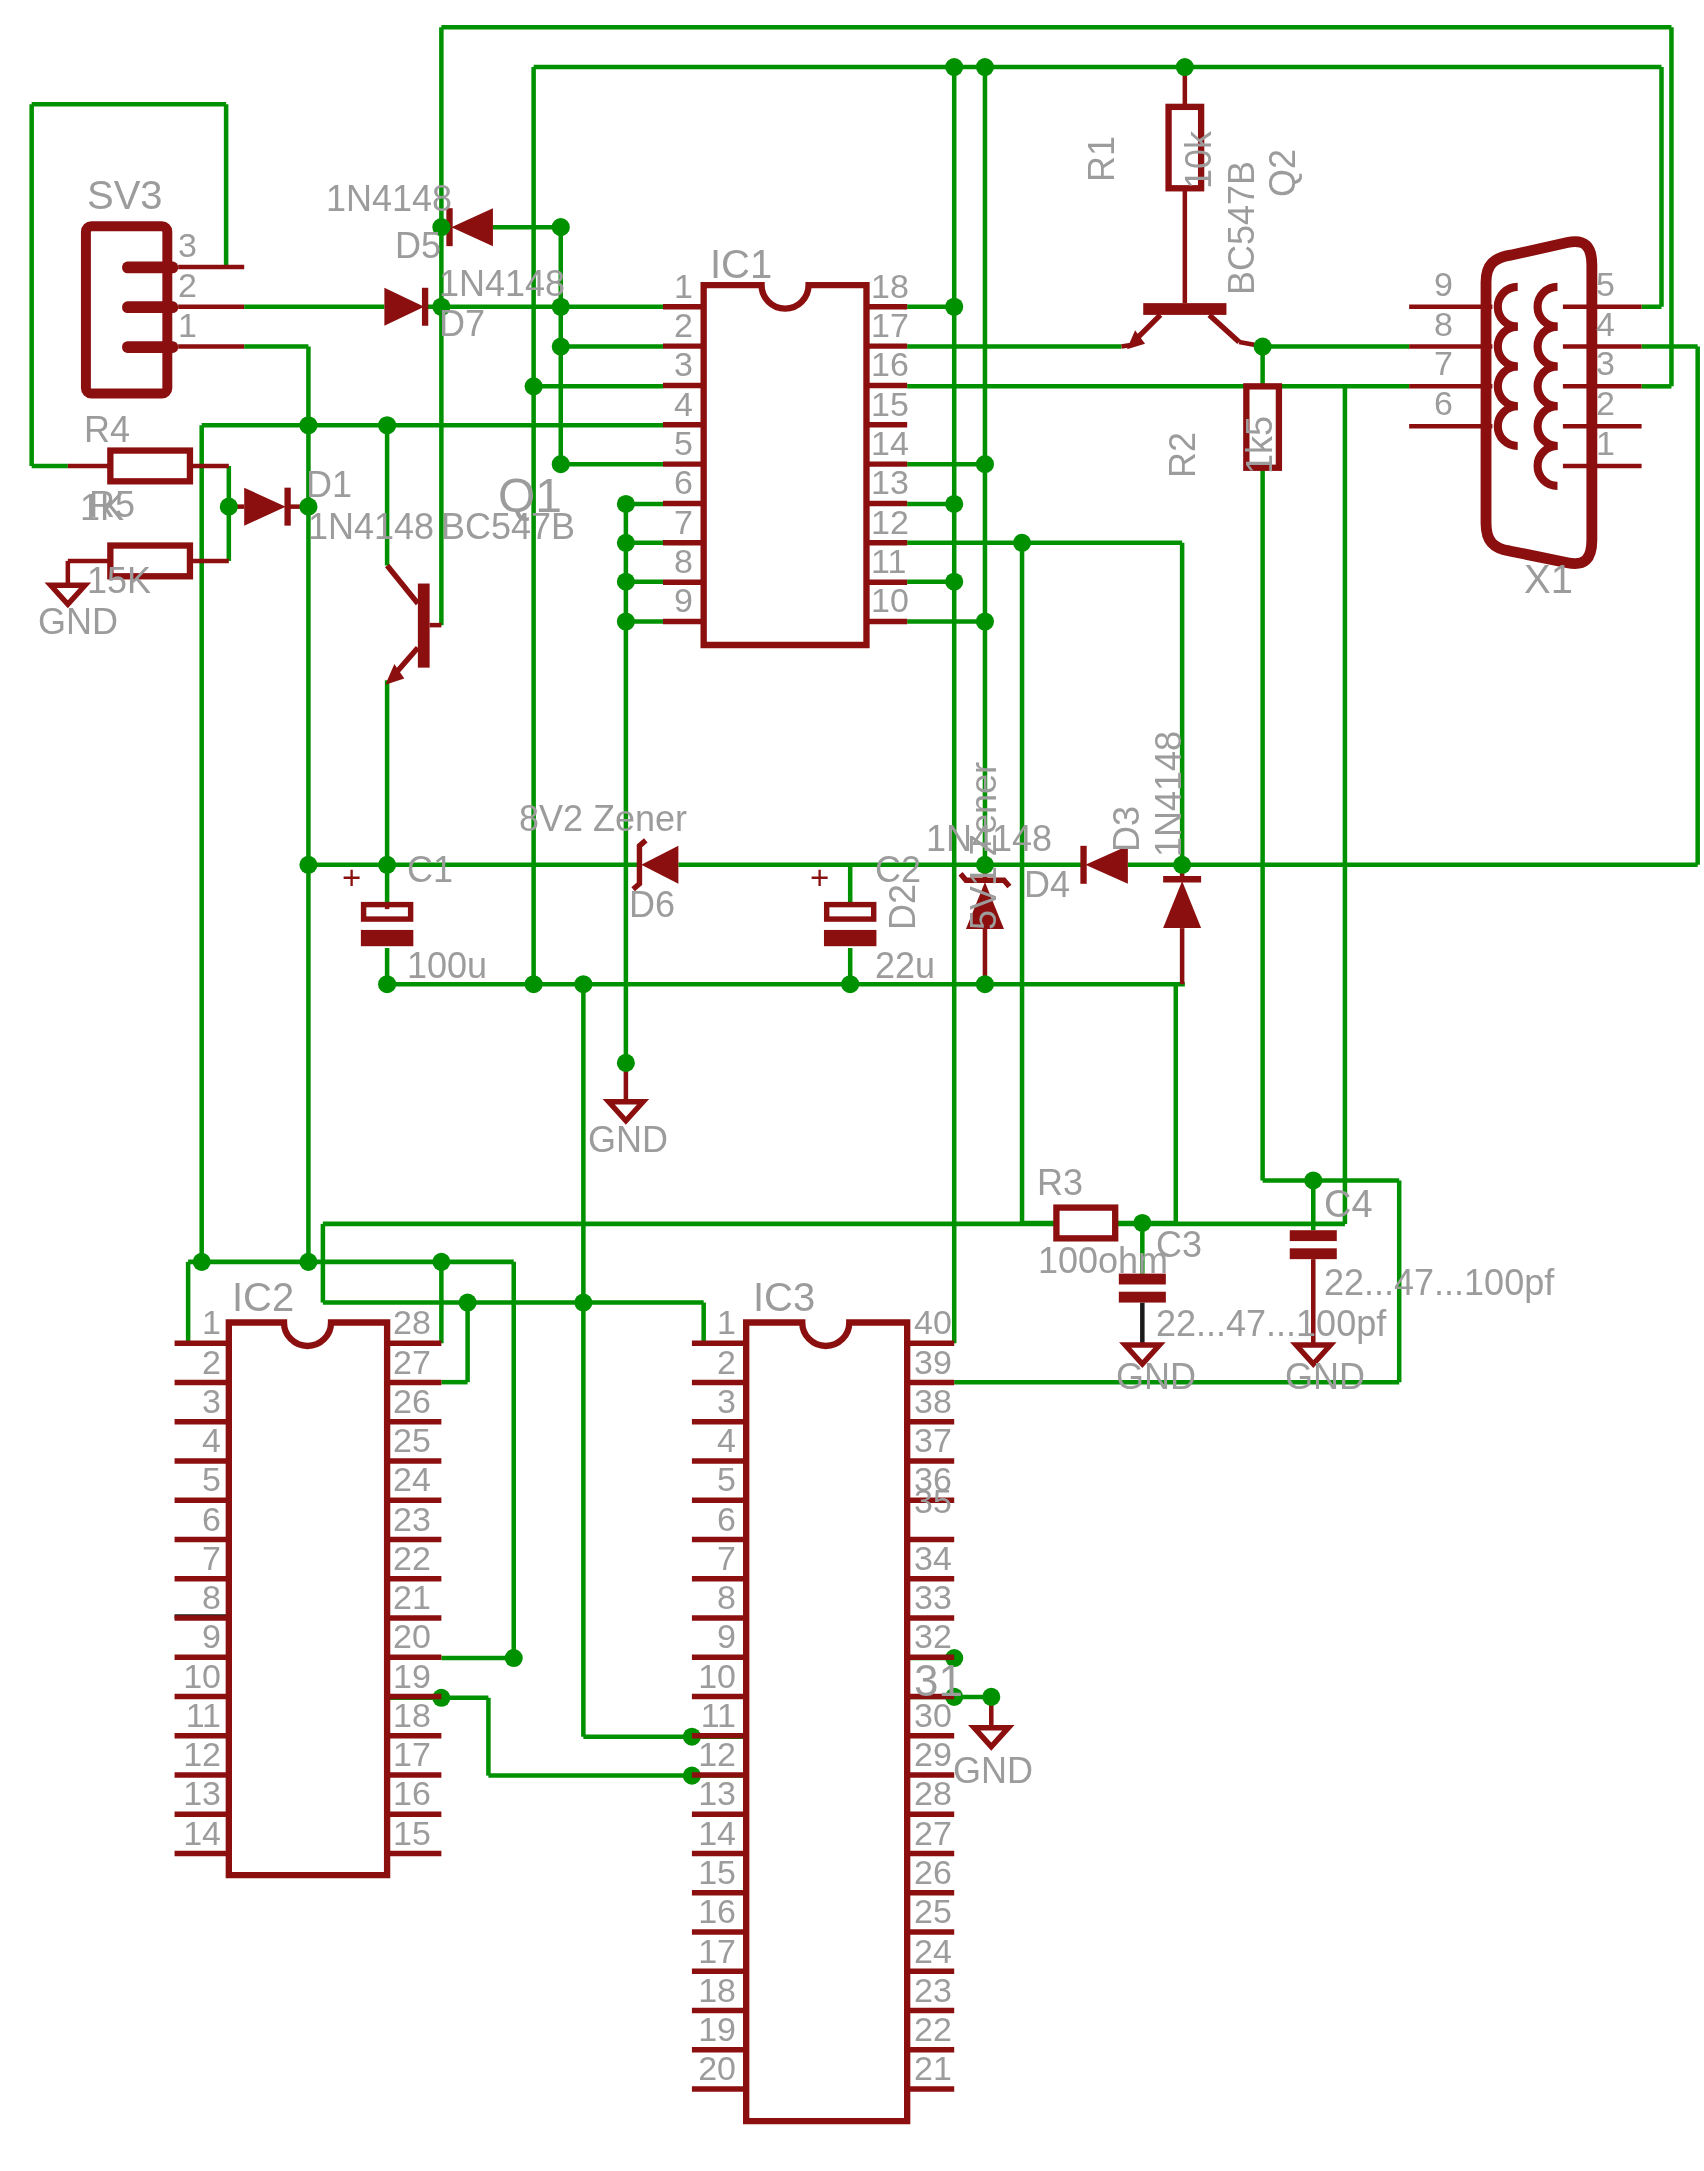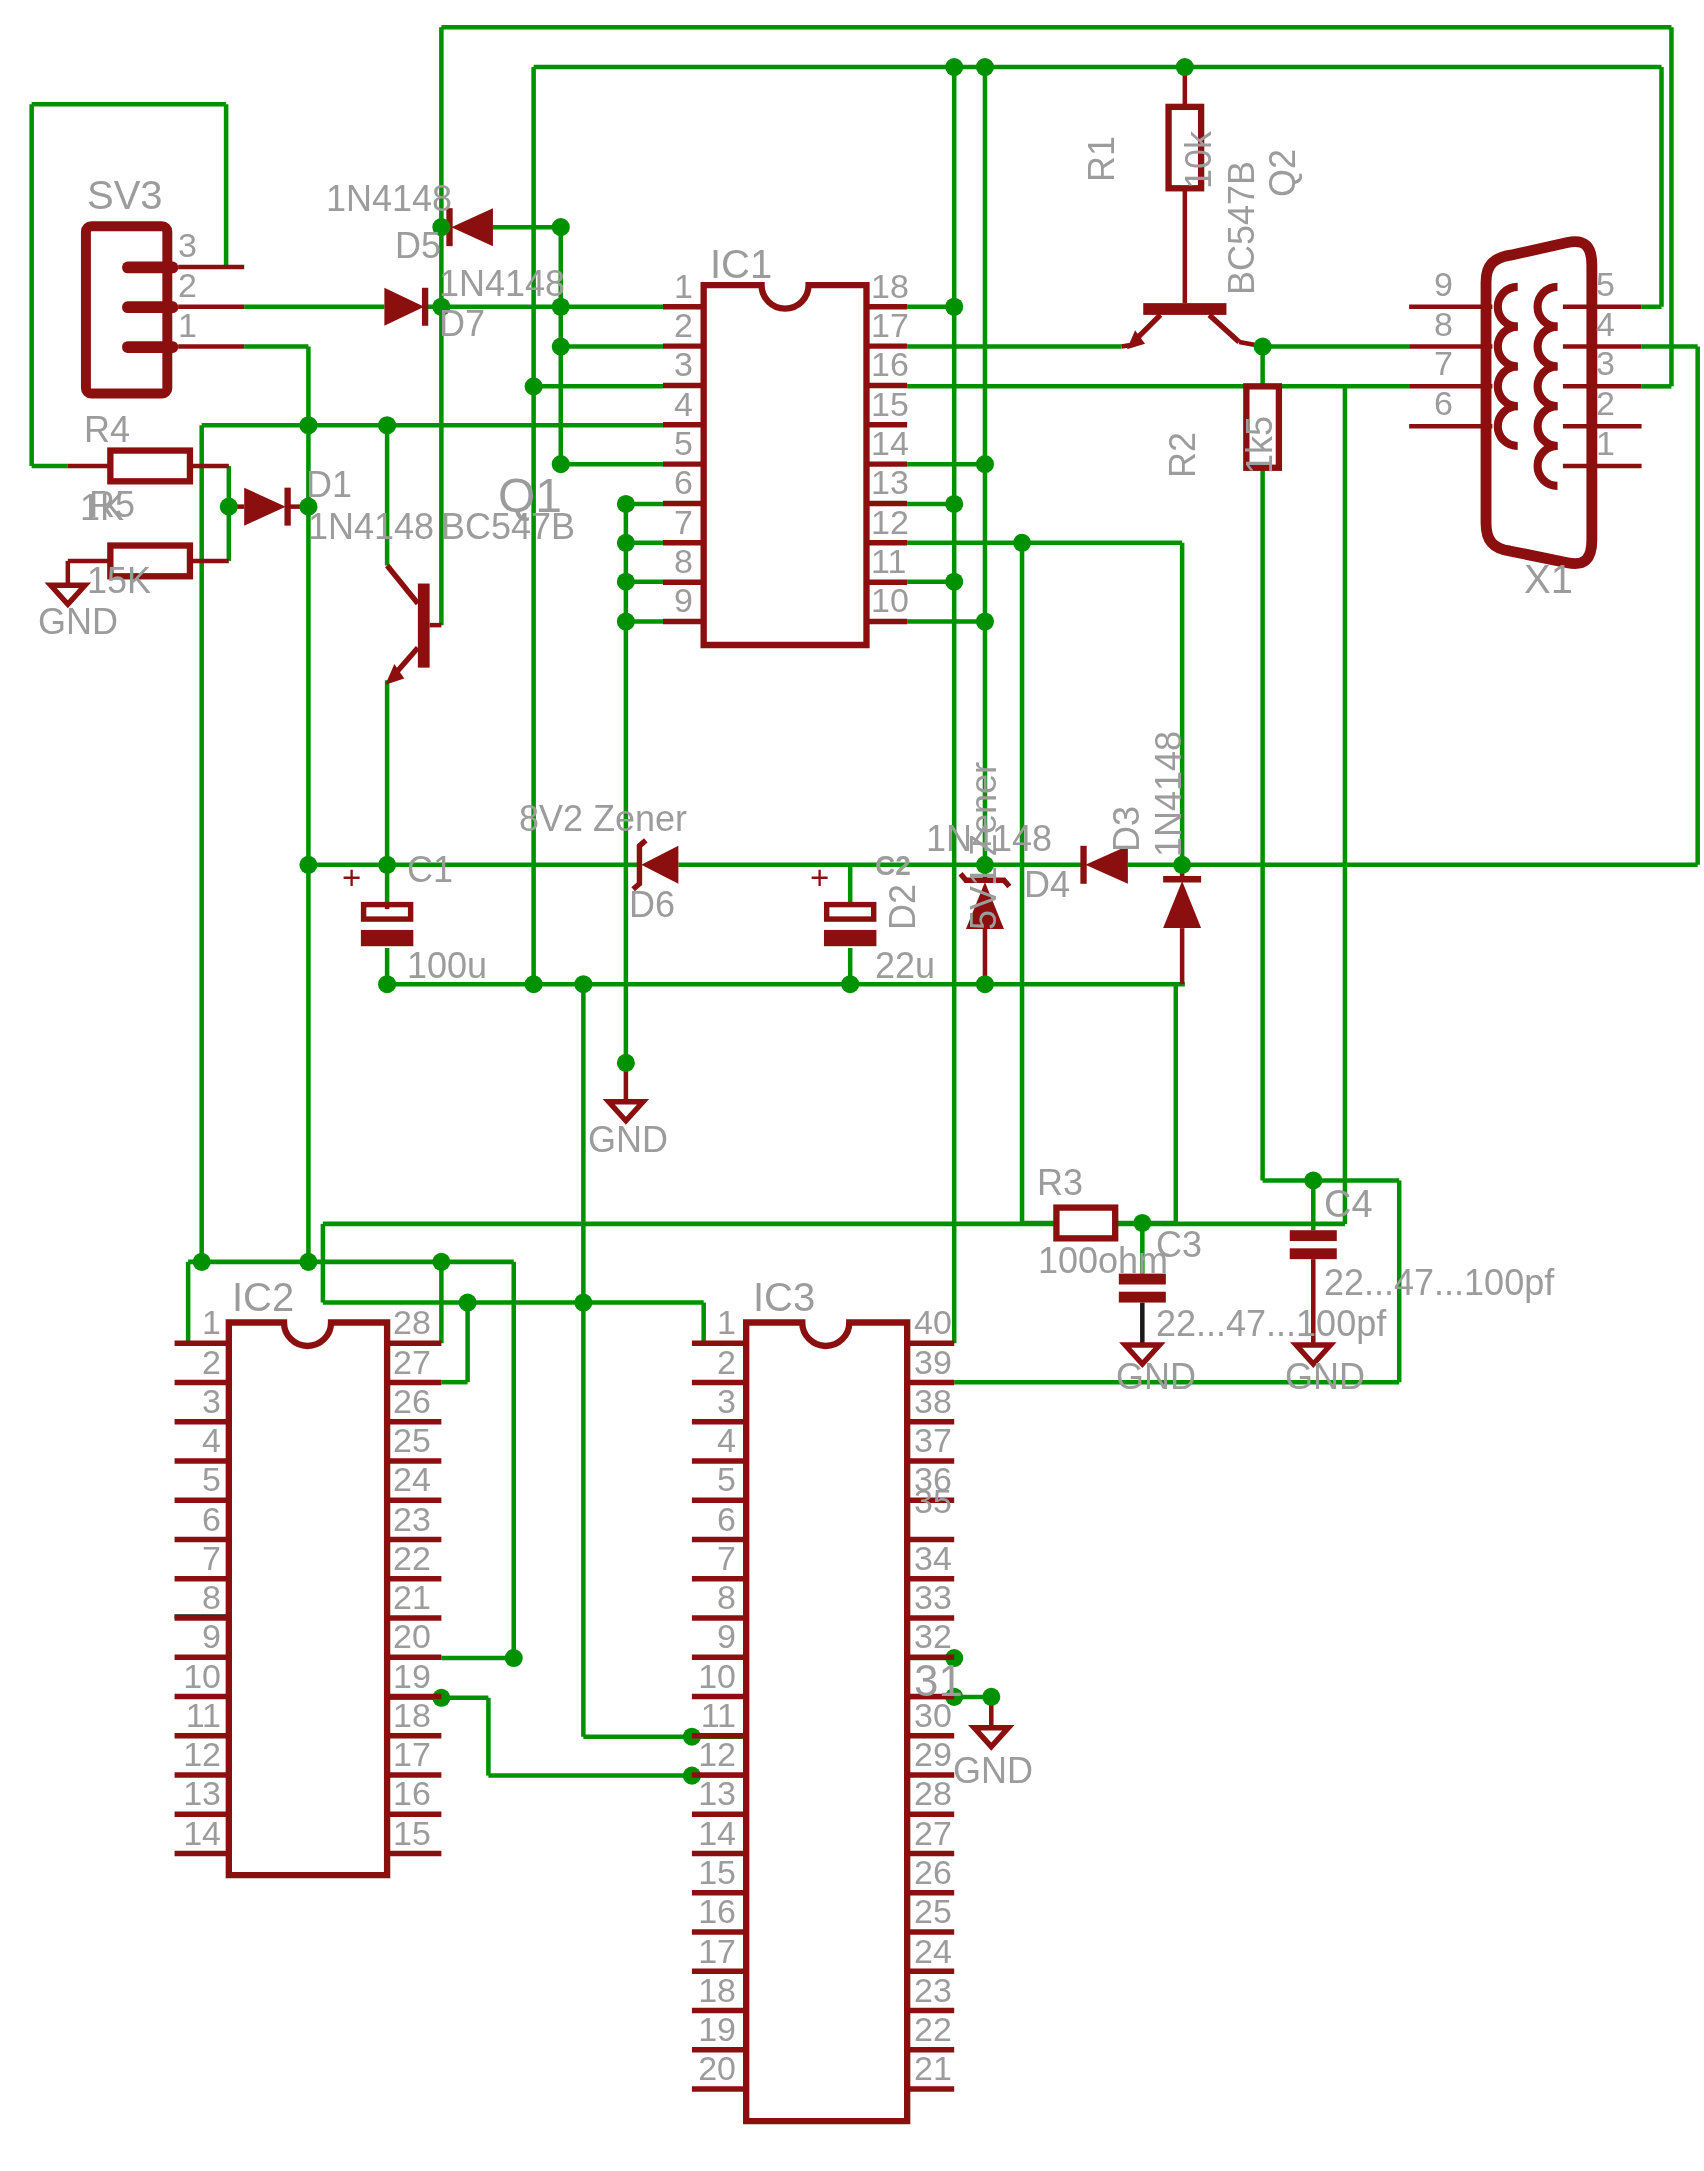--- a/index.html
+++ b/index.html
@@ -448,21 +448,21 @@
       <div class="lbl rot" style="left: 1260px; top: 259px; font-size: 36px;">BC547B</div>
       <div class="lbl rot" style="left: 1301px; top: 161px; font-size: 36px;">Q2</div>
       <div class="lbl rot" style="left: 1201px; top: 442px; font-size: 36px;">R2</div>
       <div class="lbl rot" style="left: 1278px; top: 438px; font-size: 36px;">1k5</div>
       <div class="lbl" style="left: 1524px; top: 559px; font-size: 40px;">X1</div>
       <div class="lbl" style="left: 519px; top: 801px; font-size: 36px;">8V2 Zener</div>
       <div class="lbl" style="left: 407px; top: 852px; font-size: 36px;">C1</div>
       <div class="lbl" style="left: 342px; top: 861px; font-size: 33px; color: rgb(140, 15, 15);">+</div>
       <div class="lbl" style="left: 407px; top: 948px; font-size: 36px;">100u</div>
       <div class="lbl" style="left: 629px; top: 887px; font-size: 36px;">D6</div>
-      <div class="lbl" style="left: 875px; top: 852px; font-size: 28px; font-weight: bold;">C2</div>
+      <div class="lbl" style="left: 875px; top: 852px; font-size: 36px;">C2</div>
       <div class="lbl" style="left: 810px; top: 861px; font-size: 33px; color: rgb(140, 15, 15);">+</div>
       <div class="lbl" style="left: 875px; top: 948px; font-size: 36px;">22u</div>
       <div class="lbl" style="left: 926px; top: 821px; font-size: 36px;">1N4148</div>
       <div class="lbl" style="left: 1024px; top: 867px; font-size: 36px;">D4</div>
       <div class="lbl rot" style="left: 921px; top: 894px; font-size: 36px;">D2</div>
       <div class="lbl rot" style="left: 1002px; top: 894px; font-size: 36px;">5V1 Zener</div>
       <div class="lbl rot" style="left: 1145px; top: 816px; font-size: 36px;">D3</div>
       <div class="lbl rot" style="left: 1187px; top: 821px; font-size: 36px;">1N4148</div>
       <div class="lbl" style="left: 588px; top: 1122px; font-size: 36px;">GND</div>
       <div class="lbl" style="left: 1037px; top: 1165px; font-size: 36px;">R3</div>

